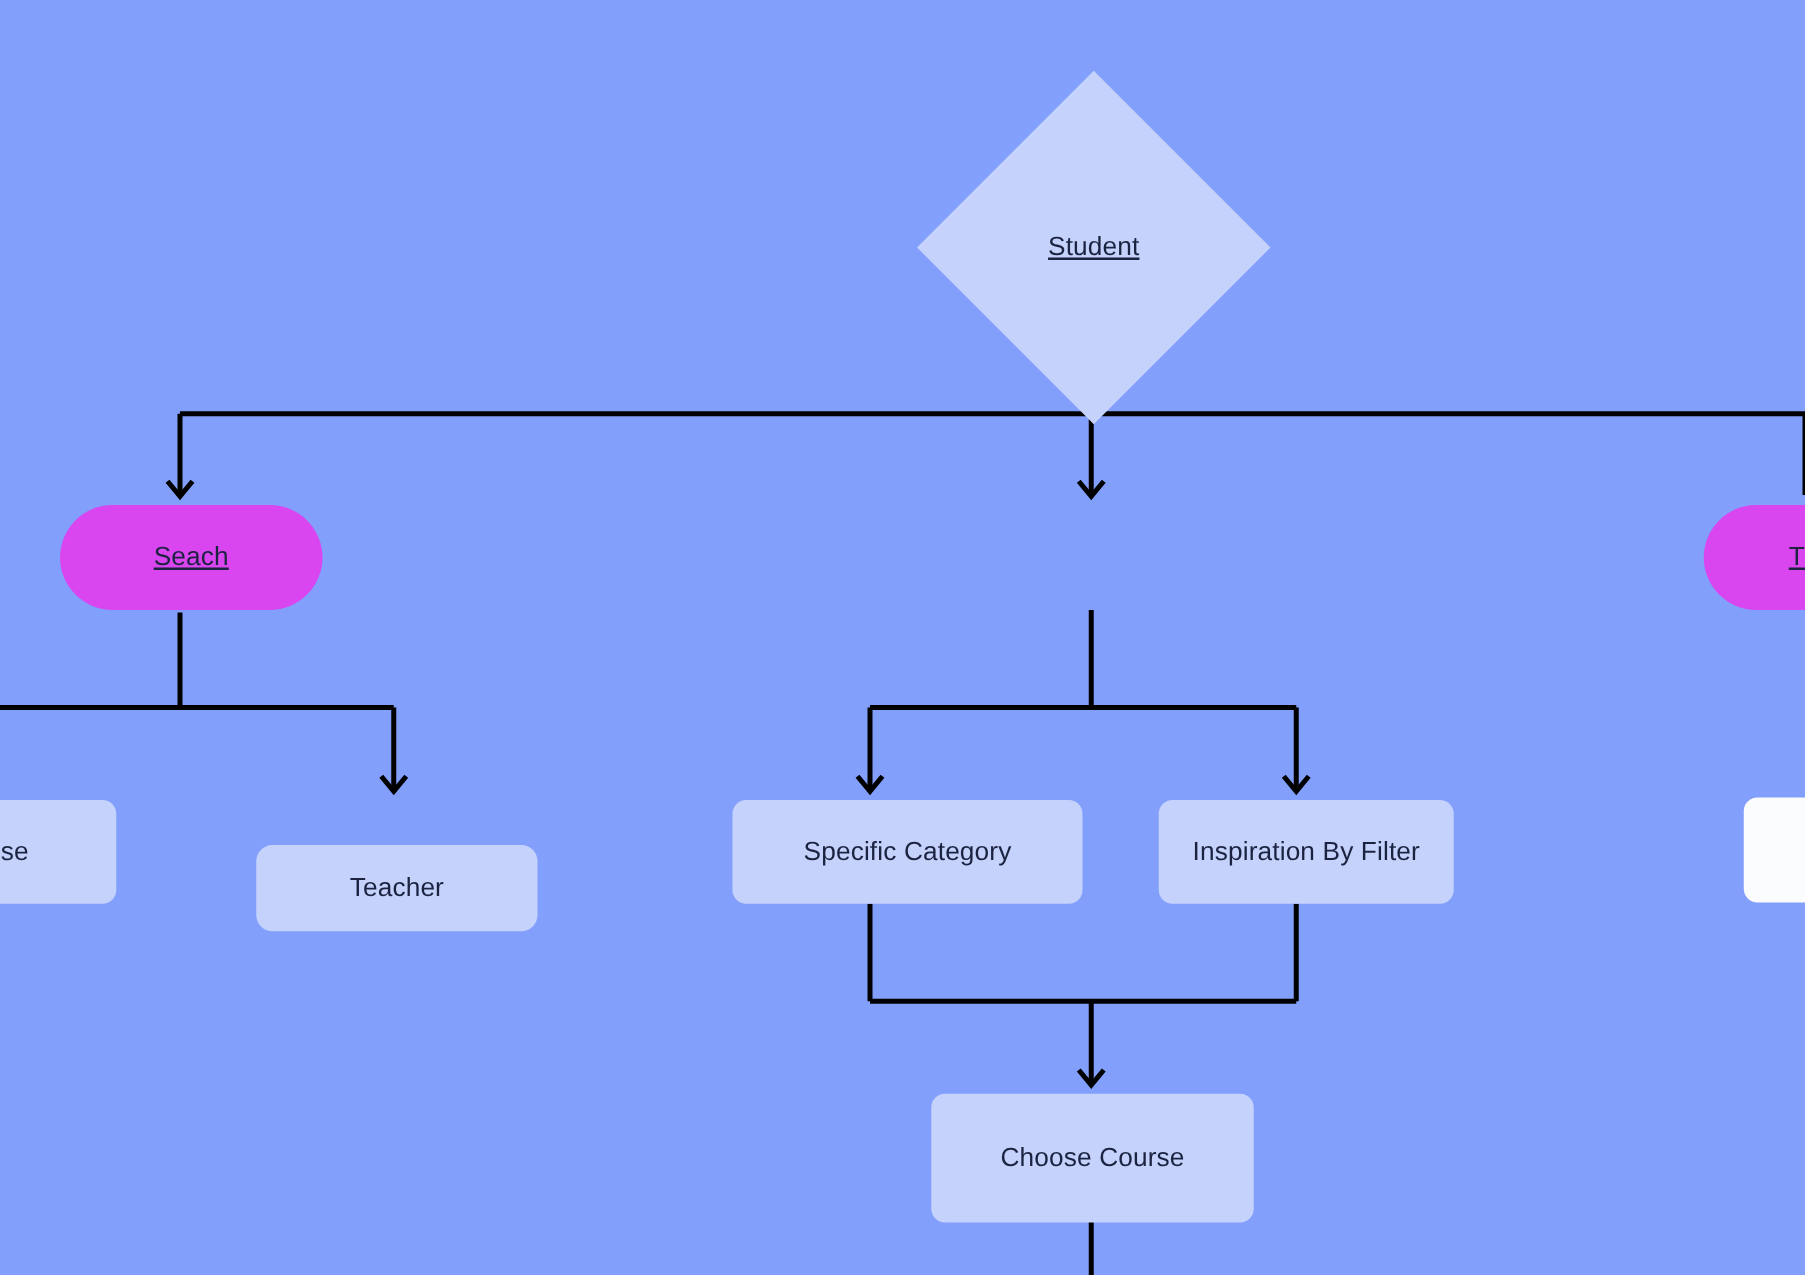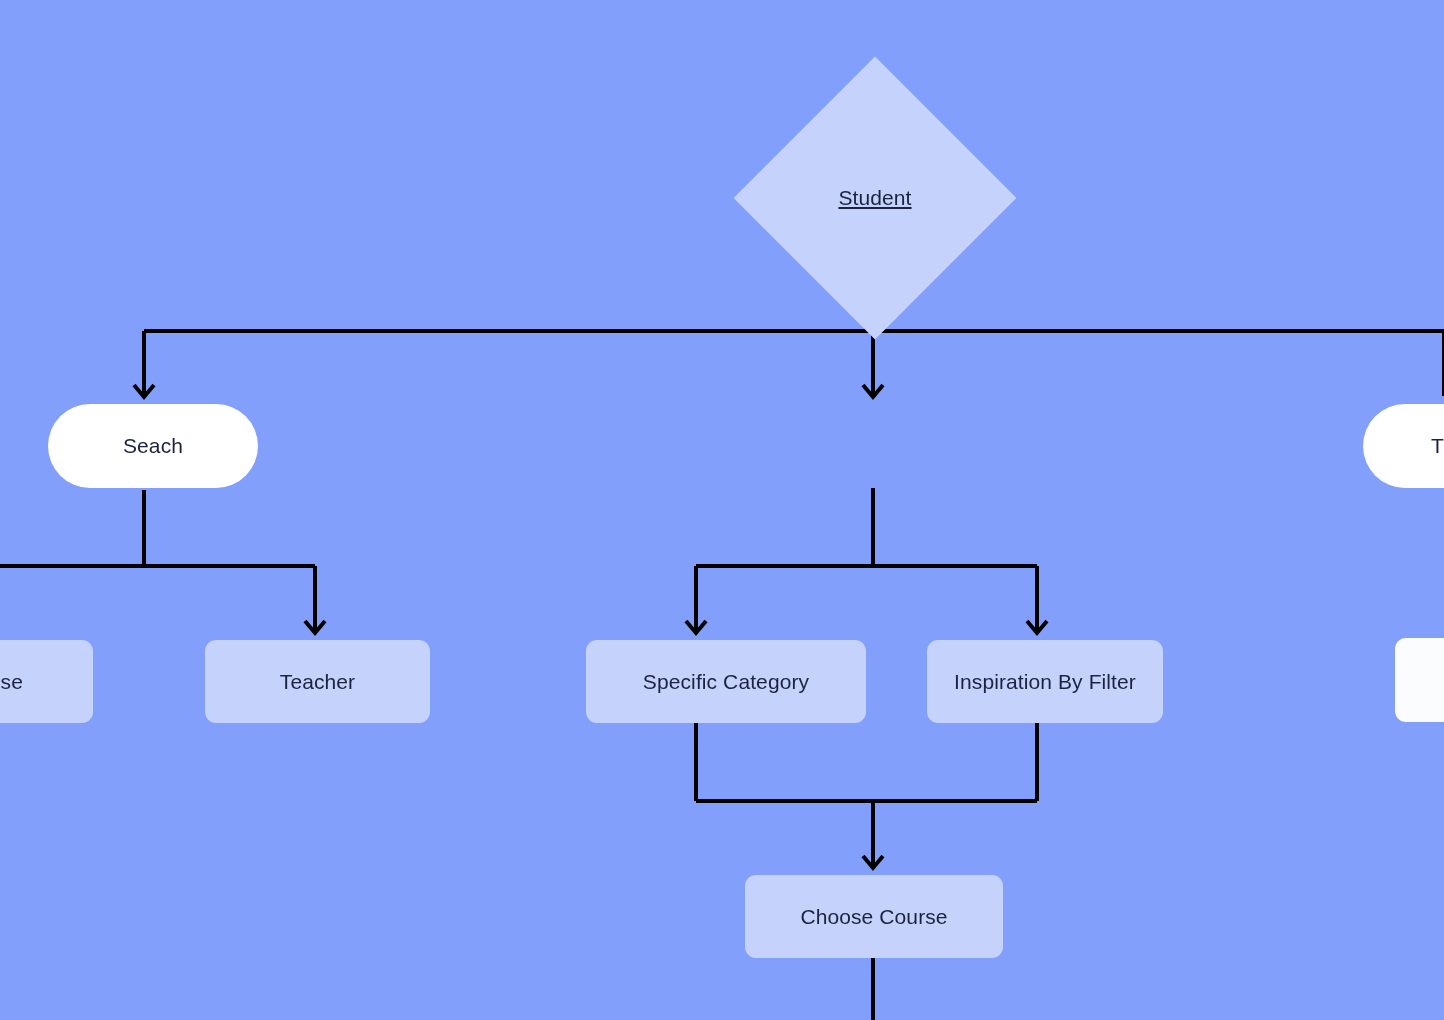--- a/index.html
+++ b/index.html
@@ -33,22 +33,23 @@
     justify-content: center;
     box-sizing: border-box;
     text-align: center;
     color: #1b2340;
     font-size: 21px;
     line-height: 1.2;
     letter-spacing: 0.1px;
     white-space: nowrap;
   }
   .node.pill {
-    background: #ffffff;
+    background: #d946ef;
     border-radius: 999px;
+    text-decoration: underline;
   }
   .node.box {
     background: #c5d2fb;
     border-radius: 11px;
   }
   .node.box-light {
     background: #fbfcfe;
     border-radius: 11px;
   }
   .node.diamond-wrap {
@@ -138,33 +139,33 @@
 
 
   <div class="node pill clip-right" style="left:1363px; top:404px; width:130px; height:84px; justify-content:flex-start; padding-left:68px;">
     <span>T</span>
   </div>
 
   <div class="node box clip-left" style="left:-82px; top:640px; width:175px; height:83px; justify-content:flex-end; padding-right:70px;">
     <span>se</span>
   </div>
 
-  <div class="node box" style="left:205px; top:640px; width:225px; height:83px;">
+  <div class="node box" style="left:205px; top:676px; width:225px; height:69px;border-radius:13px;">
     <span>Teacher</span>
   </div>
 
   <div class="node box" style="left:586px; top:640px; width:280px; height:83px;">
     <span>Specific Category</span>
   </div>
 
   <div class="node box" style="left:927px; top:640px; width:236px; height:83px;">
     <span>Inspiration By Filter</span>
   </div>
 
   <div class="node box-light clip-right" style="left:1395px; top:638px; width:130px; height:84px; justify-content:flex-start; padding-left:38px;">
     <span></span>
   </div>
 
-  <div class="node box" style="left:745px; top:875px; width:258px; height:83px;">
+  <div class="node box" style="left:745px; top:875px; width:258px; height:103px;">
     <span>Choose Course</span>
   </div>
 
 </div>
 
 </body></html>

